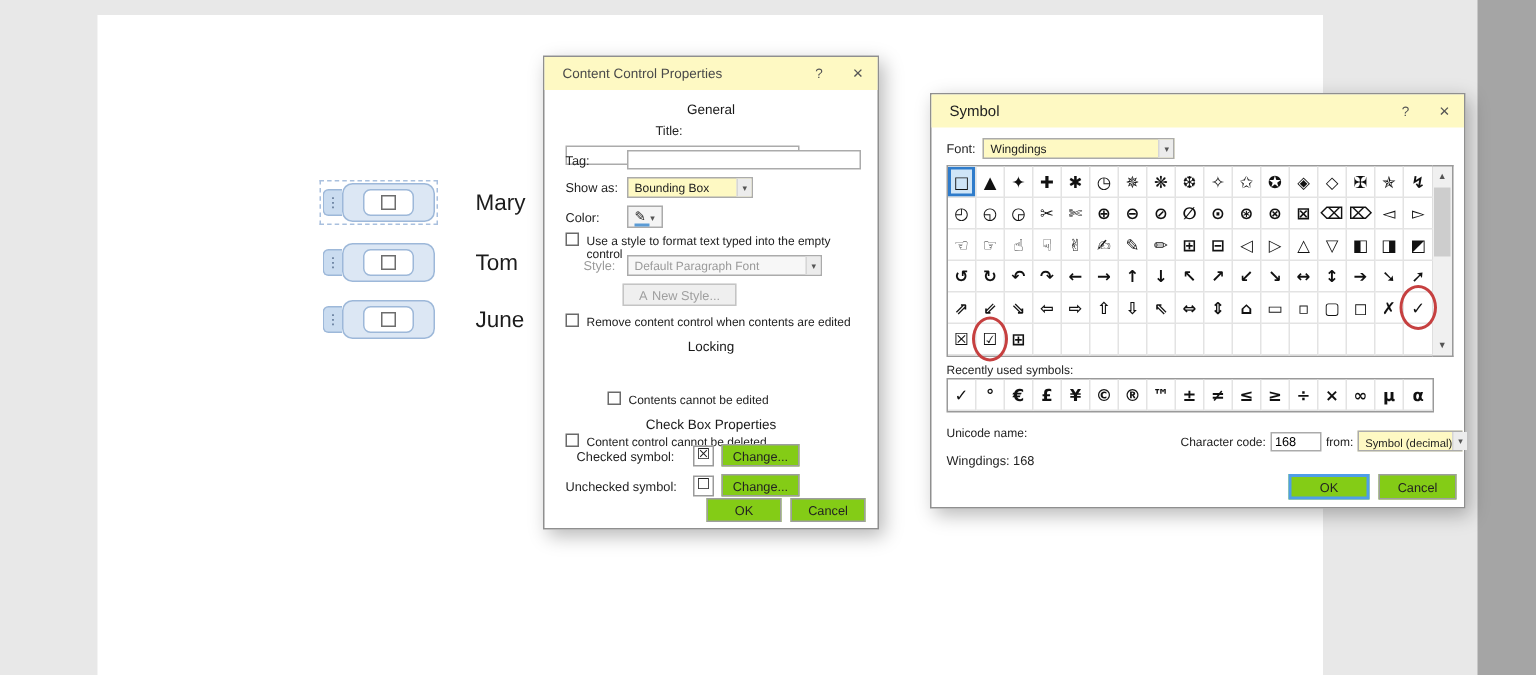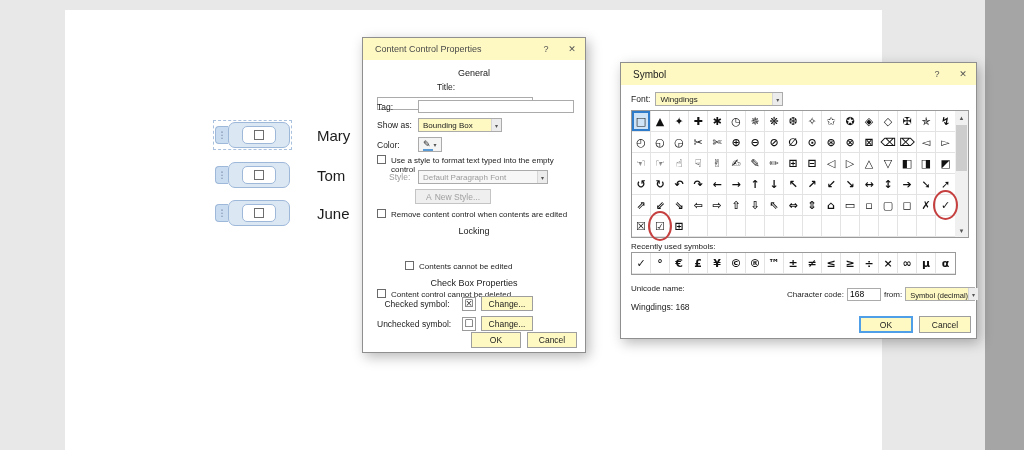--- a/index.html
+++ b/index.html
@@ -31,21 +31,21 @@
   .sect .rule{flex:1;border-top:1px solid #dcdcdc;}
 
   .frow{position:absolute;display:flex;align-items:center;gap:5px;font-size:8.5px;color:#222;}
   .frow label{display:inline-block;}
   .tinput{border:1px solid #ababab;background:#fff;height:13px;font-size:8.5px;padding:0 2px;font-family:"Liberation Sans",sans-serif;}
   .combo{display:flex;align-items:center;border:1px solid #ababab;background:#fef9c3;height:14px;padding:0 0 0 4px;font-size:8px;color:#222;white-space:nowrap;}
   .combo .arrow{margin-left:auto;font-size:6px;color:#555;border-left:1px solid #d6d6d6;padding:0 3px;align-self:stretch;display:flex;align-items:center;background:#ececec;}
   .combo.disabled{color:#9a9a9a;background:#f7f7f7;}
   .chk{position:absolute;left:14px;display:flex;align-items:flex-start;gap:5px;font-size:8px;line-height:9px;color:#222;cursor:default;}
   .chk .box{width:9px;height:9px;border:1px solid #6a6a6a;background:#fff;flex:none;margin-top:-1px;}
-  .btn{position:absolute;height:16px;background:#fef9c3;border:1px solid #9e9e9e;font-size:8.5px;color:#222;display:flex;align-items:center;justify-content:center;cursor:default;}
+  .btn{position:absolute;height:16px;background:#84cc16;border:1px solid #9e9e9e;font-size:8.5px;color:#222;display:flex;align-items:center;justify-content:center;cursor:default;}
   .btn.small{height:15px;}
   .btn.disabled{color:#9f9f9f;background:#efefef;border-color:#c4c4c4;}
   .btn.default{border:2px solid #4f9ee8;}
   .glyphbox{width:14px;height:14px;border:1px solid #9a9a9a;background:#fff;display:flex;align-items:center;justify-content:center;font-size:10px;font-family:"DejaVu Sans",sans-serif;}
   .color-btn{display:flex;align-items:center;gap:3px;border:1px solid #ababab;background:#f4f4f4;height:15px;padding:0 4px;font-size:9px;}
   .color-btn .pen{font-size:9px;line-height:9px;}
   .color-btn .bar{position:absolute;width:10px;height:2px;background:#5b9bd5;margin-top:10px;}
   .color-btn .arrow{font-size:6px;color:#555;}
 
   

